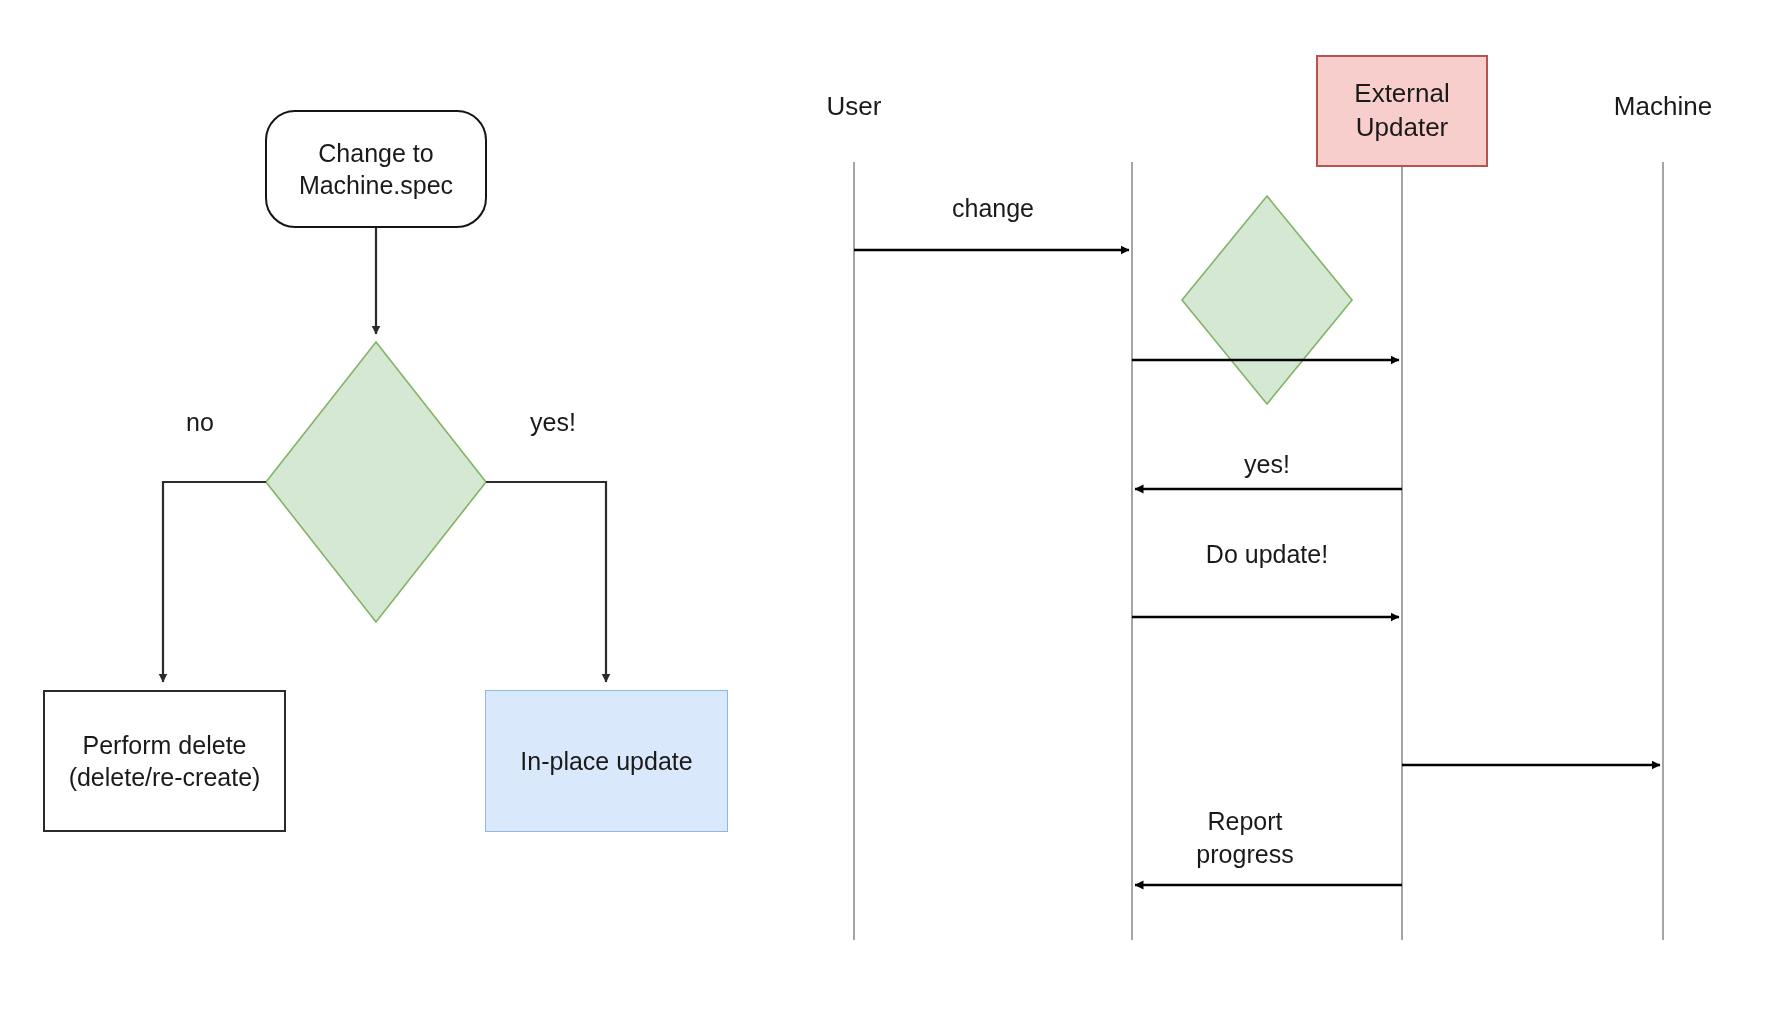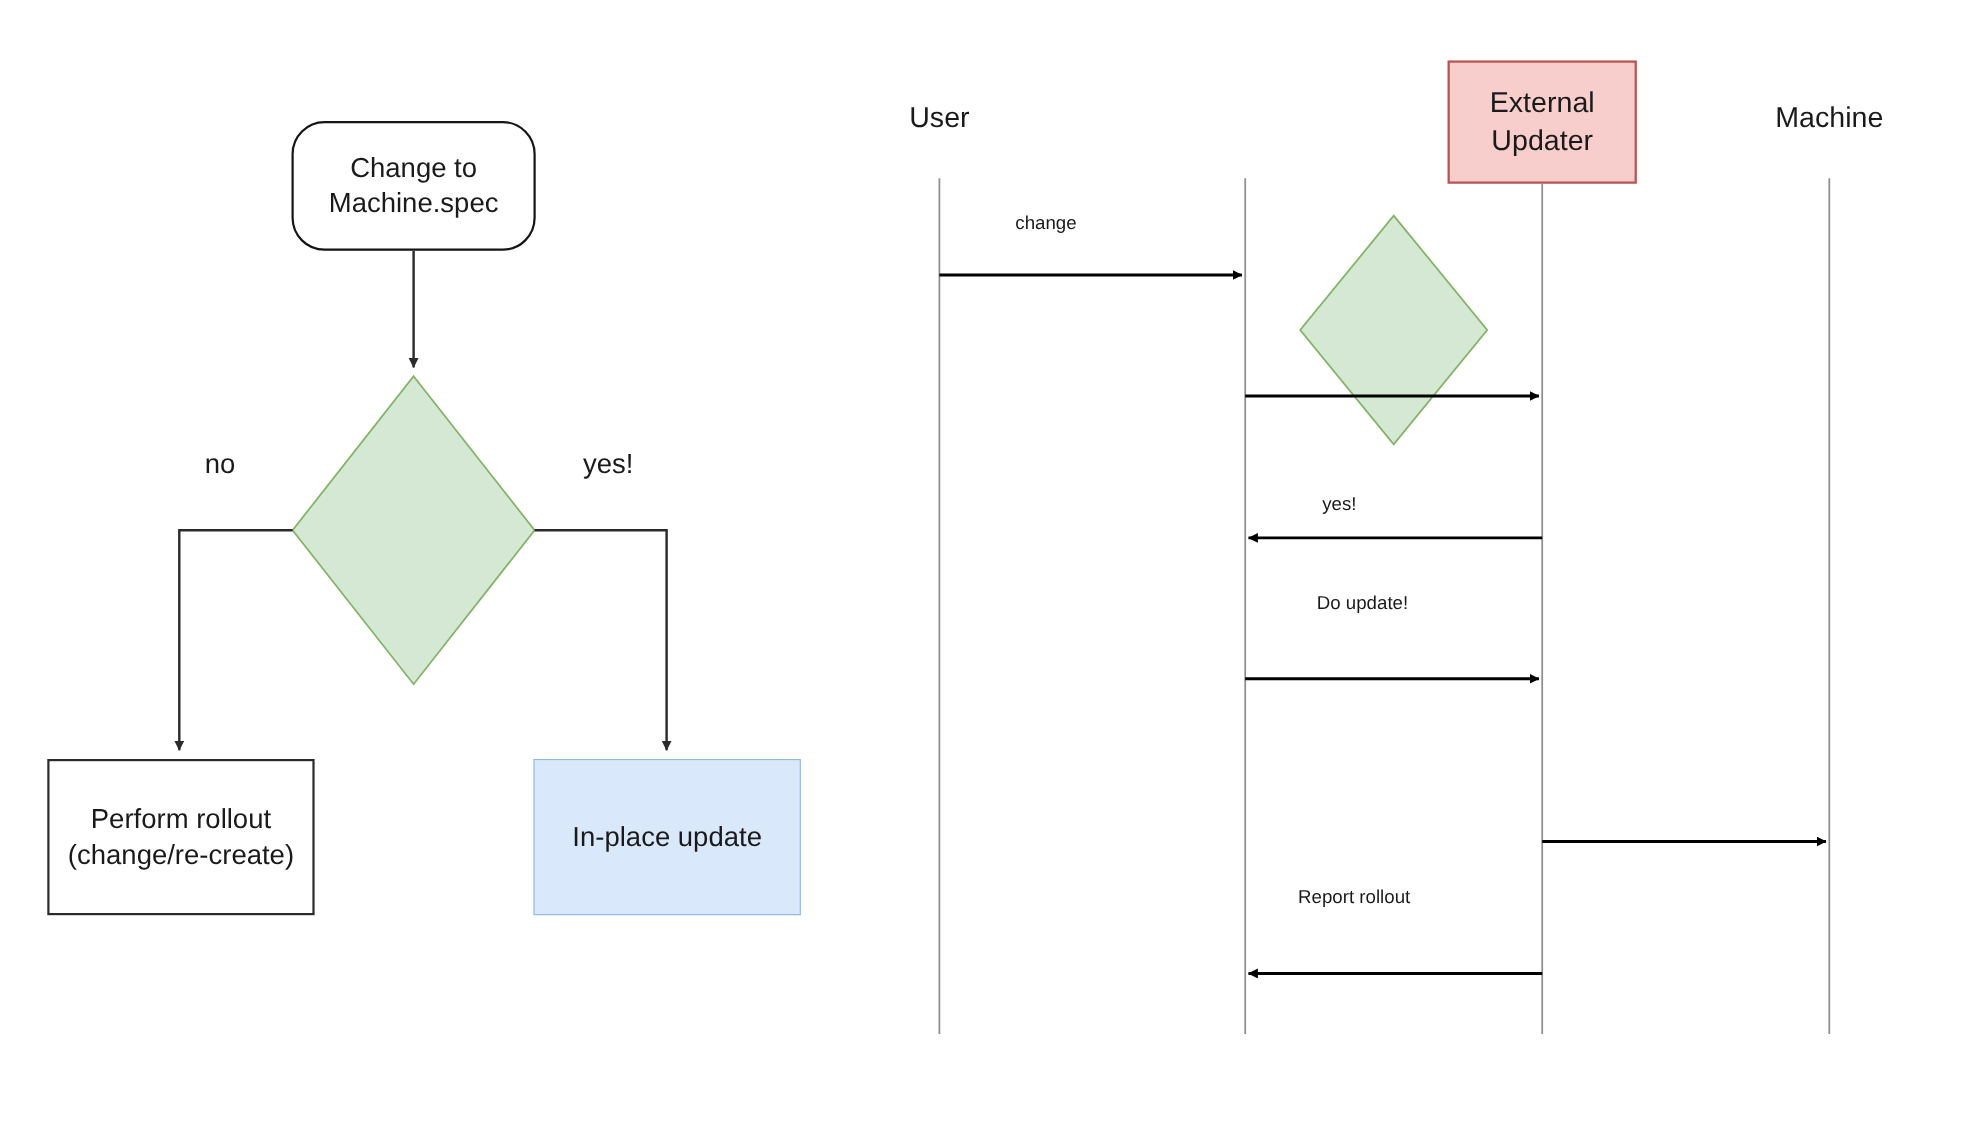--- a/index.html
+++ b/index.html
@@ -34,21 +34,21 @@
   .yes-label{left:513px;top:408px;width:80px;}
 
   
   .actor{position:absolute;text-align:center;font-size:26px;line-height:1.3;}
   .actor-user{left:794px;top:90px;width:120px;}
   .actor-cluster{left:1072px;top:72px;width:120px;}
   .actor-machine{left:1603px;top:90px;width:120px;}
   .actor-box{left:1316px;top:55px;width:172px;height:112px;background:var(--pink-fill);
         border:2px solid var(--pink-stroke);display:flex;align-items:center;justify-content:center;
         text-align:center;font-size:26px;line-height:1.3;}
-  .msg-label{position:absolute;font-size:17px;line-height:1.3;}
+  .msg-label{position:absolute;text-align:center;font-size:25px;line-height:1.3;}
   .lbl-change{left:923px;top:192px;width:140px;}
   .lbl-yes{left:1202px;top:448px;width:130px;}
   .lbl-doupdate{left:1197px;top:538px;width:140px;}
   .lbl-report{left:1180px;top:805px;width:130px;}
   .action-box{left:1452px;top:637px;width:160px;height:108px;background:var(--blue-fill);
         border:2px solid var(--blue-stroke);display:flex;align-items:center;justify-content:center;
         text-align:center;font-size:25px;line-height:1.3;}
 
   .shape-diamond{fill:var(--green-fill);stroke:var(--green-stroke);stroke-width:1.6;}
   .lifeline{stroke:var(--lifeline);stroke-width:1.6;}
@@ -93,35 +93,35 @@
 
   <div class="abs node start-node">
     <span>Change to Machine.spec</span>
   </div>
 
 
   <div class="edge-label no-label">no</div>
   <div class="edge-label yes-label">yes!</div>
 
   <div class="abs node rollout-node">
-    <span>Perform rollout (change/re-create)</span>
+    <span>Perform delete (delete/re-create)</span>
   </div>
 
   <div class="abs node inplace-node">
     <span>In-place update</span>
   </div>
 
   <div class="actor actor-user">User</div>
   <div class="abs actor-box">
     <span>External Updater</span>
   </div>
   <div class="actor actor-machine">Machine</div>
 
   <div class="msg-label lbl-change">change</div>
 
 
   <div class="msg-label lbl-yes">yes!</div>
   <div class="msg-label lbl-doupdate">Do update!</div>
 
 
-  <div class="msg-label lbl-report">Report rollout</div>
+  <div class="msg-label lbl-report">Report progress</div>
 
 </div>
 
 </body></html>

